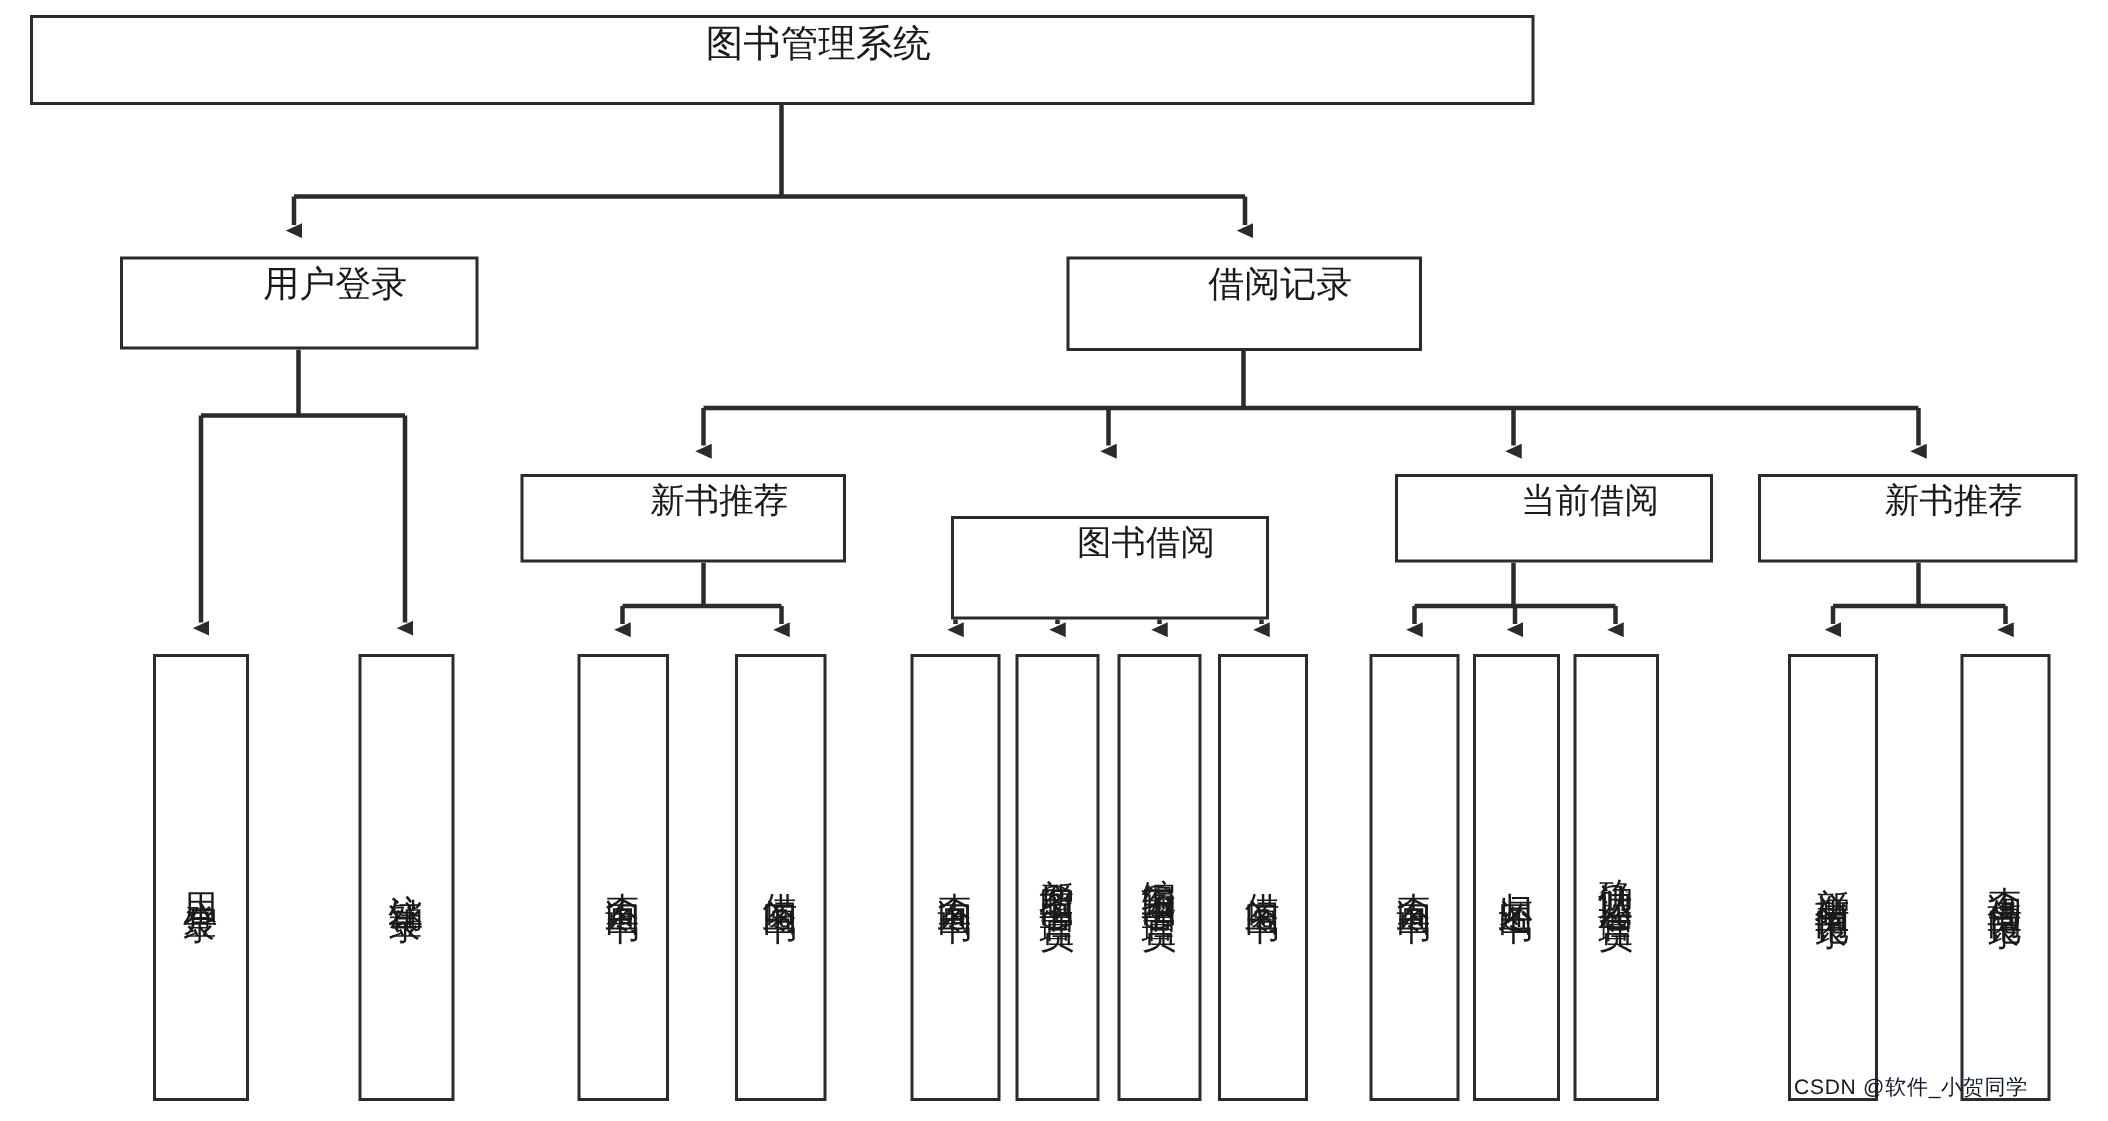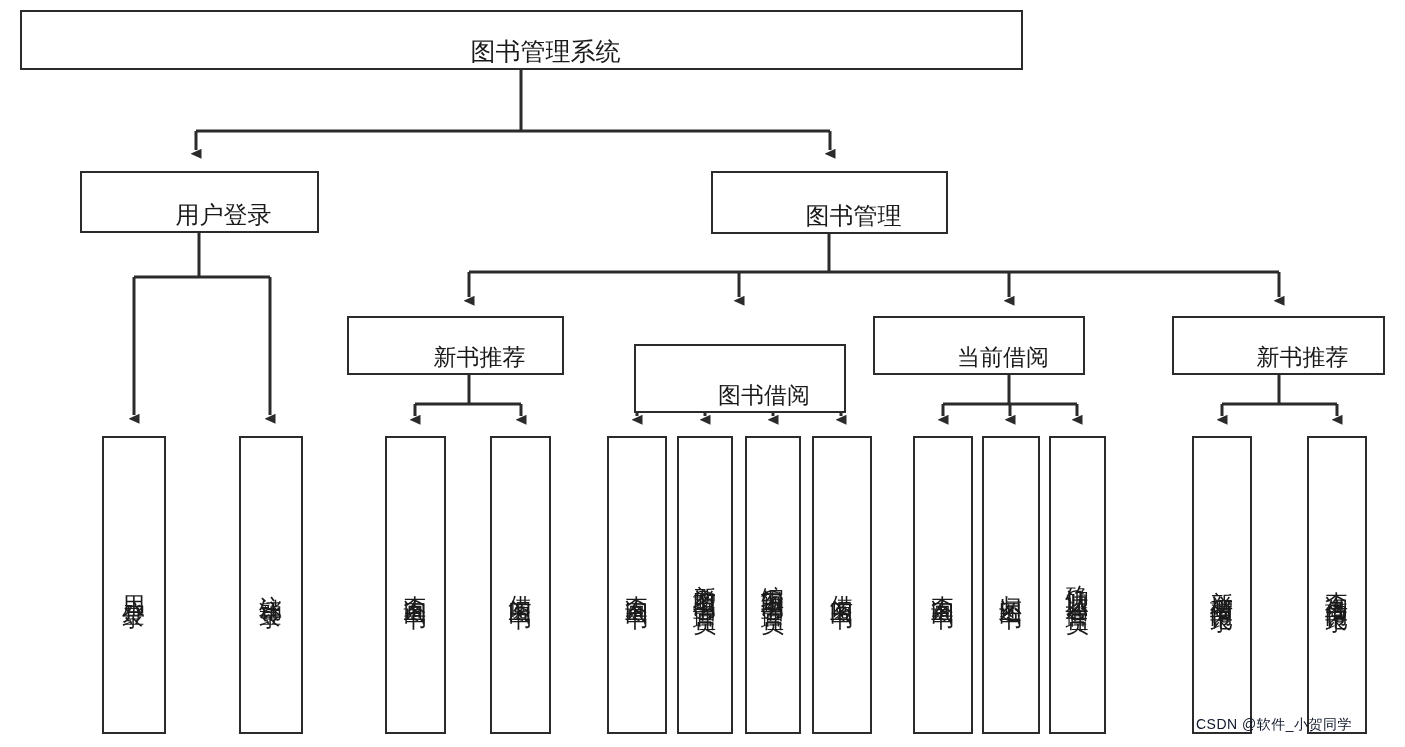--- a/index.html
+++ b/index.html
@@ -24,21 +24,21 @@
     width: 1405px;
     height: 747px;
     pointer-events: none;
   }
   .node {
     position: absolute;
     box-sizing: border-box;
     background: #ffffff;
     border: 2.5px solid #2b2b2b;
     display: flex;
-    align-items: flex-end;
+    align-items: flex-start;
     justify-content: center;
     color: #1a1a1a;
     padding-left: 48px;
   }
   .node.root {
     font-size: 25px;
   }
   .node.lvl2 {
     font-size: 24px;
   }
@@ -125,30 +125,30 @@
   </svg>
 
   <div class="node root" style="left:20px; top:10px; width:1003px; height:60px;">
     <span>图书管理系统</span>
   </div>
 
   <div class="node lvl2" style="left:80px; top:171px; width:239px; height:62px;">
     <span>用户登录</span>
   </div>
   <div class="node lvl2" style="left:711px; top:171px; width:237px; height:63px;">
-    <span>图书管理</span>
+    <span>借阅记录</span>
   </div>
 
   <div class="node lvl3" style="left:347px; top:316px; width:217px; height:59px;">
     <span>新书推荐</span>
   </div>
   <div class="node lvl3" style="left:634px; top:316px; width:212px; height:69px;margin-top:28px;">
     <span>图书借阅</span>
   </div>
-  <div class="node lvl3" style="left:873px; top:316px; width:212px; height:59px;">
+  <div class="node lvl3" style="left:930px; top:316px; width:212px; height:59px;">
     <span>当前借阅</span>
   </div>
   <div class="node lvl3" style="left:1172px; top:316px; width:213px; height:59px;">
     <span>新书推荐</span>
   </div>
 
   <div class="node leaf" style="left:102px; top:436px; width:64px; height:298px;">
     <span class="vtext">用户登录</span>
   </div>
   <div class="node leaf" style="left:239px; top:436px; width:64px; height:298px;">

